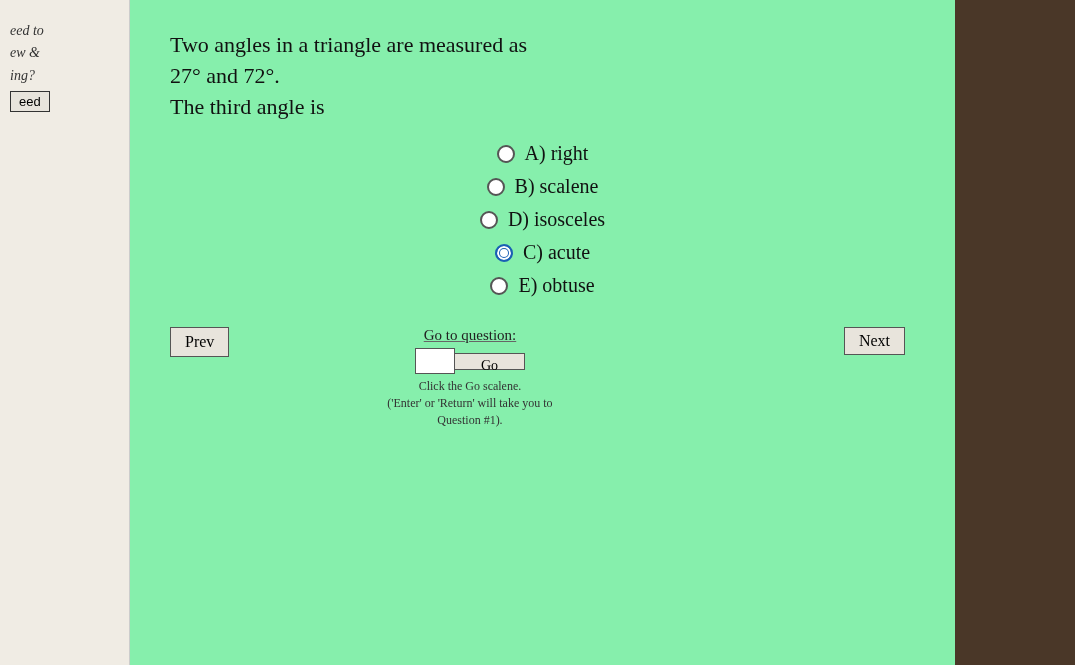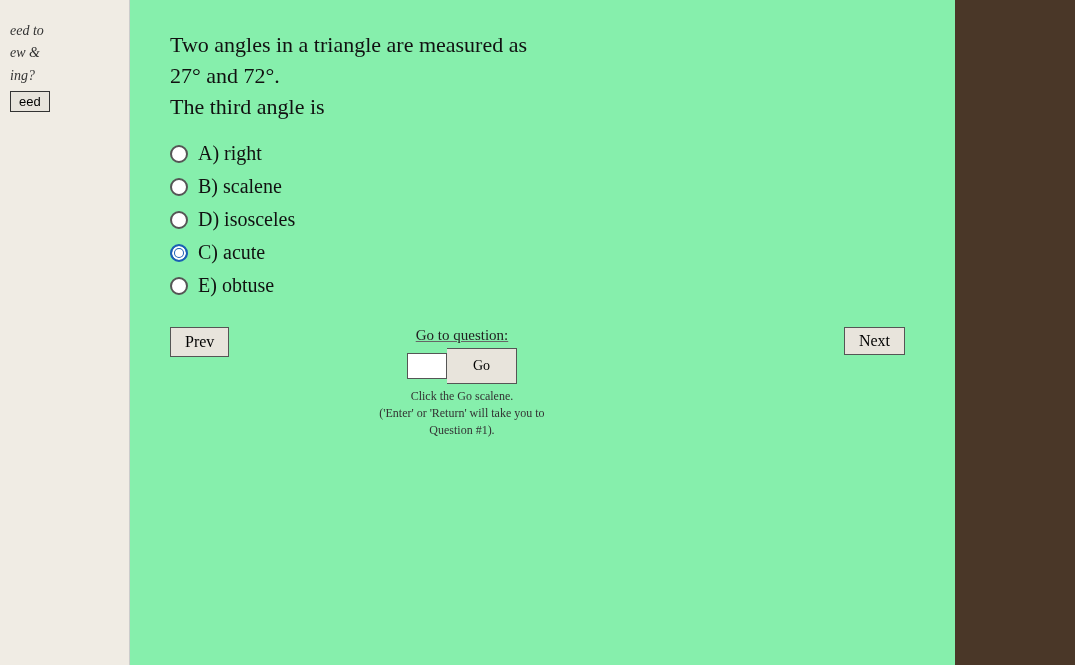--- a/index.html
+++ b/index.html
@@ -60,20 +60,21 @@
     }
 
     .options-list li {
       font-size: 20px;
       color: #111;
       margin-bottom: 10px;
       display: flex;
       align-items: center;
       gap: 10px;
       cursor: pointer;
+      justify-content: center;
     }
 
     .radio-circle {
       width: 18px;
       height: 18px;
       border-radius: 50%;
       border: 2px solid #555;
       display: inline-flex;
       align-items: center;
       justify-content: center;
@@ -93,21 +94,21 @@
       height: 8px;
       border-radius: 50%;
       background: #fff;
     }
 
     
     .bottom-nav {
       display: flex;
       align-items: flex-start;
       margin-top: 20px;
-      gap: 0;
+      gap: 8px;
       position: relative;
     }
 
     .prev-button {
       border: 1px solid #555;
       background: #e8e4dc;
       padding: 5px 14px;
       font-size: 16px;
       font-family: Georgia, serif;
       cursor: pointer;
@@ -147,21 +148,21 @@
     }
 
     .go-button {
       border: 1px solid #555;
       border-left: none;
       background: #e8e4dc;
       padding: 4px 26px;
       font-size: 14px;
       font-family: Georgia, serif;
       cursor: pointer;
-      height: 36px;
+      height: 17px;
     }
 
     .go-instructions {
       font-size: 12px;
       color: #333;
       text-align: center;
       line-height: 1.4;
     }
 
     .next-button {

